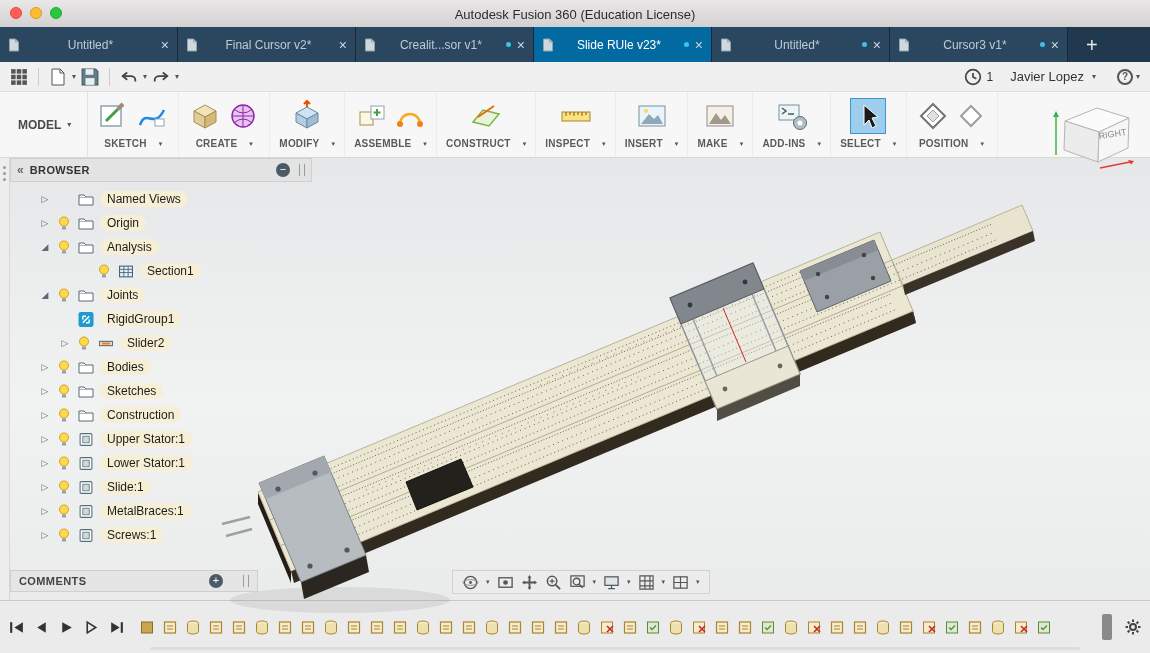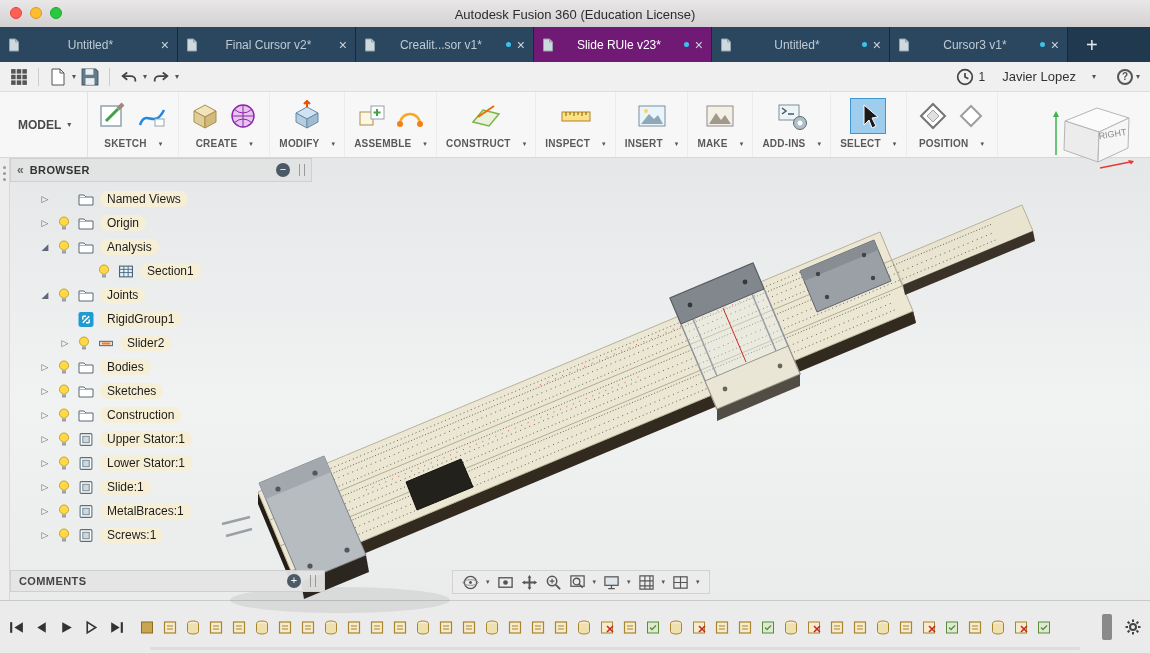--- a/index.html
+++ b/index.html
@@ -17,37 +17,37 @@
 .tl.yellow{background:#febc2e;border:1px solid #d89c23}
 .tl.green{background:#28c840;border:1px solid #1da92f}
 .wtitle{flex:1;text-align:center;font-size:13px;color:#2c2c2c}
 
 
 .tabbar{position:absolute;top:27px;left:0;right:0;height:35px;background:#20394f;
   display:flex;align-items:stretch}
 .tabs{display:flex;}
 .tab{width:178px;display:flex;align-items:center;gap:6px;padding:0 8px;
   background:#2b475f;border-right:1px solid #16293a;color:#bfcad4;font-size:12px}
-.tab.active{background:#701a75;color:#fff}
+.tab.active{background:#0369a1;color:#fff}
 .tlabel{flex:1;white-space:nowrap;overflow:hidden;text-overflow:ellipsis;text-align:center}
 .dot{width:5px;height:5px;border-radius:50%;background:#3cc3ea;flex:none}
 .tclose{font-size:14px;color:#cdd6de;flex:none}
 .newtab{margin-left:12px;align-self:center;background:none;border:none;color:#e2e9ef;
   font-size:20px;line-height:20px;padding:0 6px}
 
 
 .quickbar{position:absolute;top:62px;left:0;right:0;height:30px;background:#f0f0f0;
   border-bottom:1px solid #dedede;display:flex;align-items:center;padding:0 10px;gap:5px}
 .qicn{width:18px;height:18px;display:inline-block}
 .qicn svg{width:100%;height:100%;display:block}
 .caret{font-size:8px;color:#555;line-height:1}
 .vsep{width:1px;height:18px;background:#ccc;margin:0 5px}
 .spacer{flex:1}
 .notif{font-size:12px;color:#333;margin-right:12px}
-.user{font-size:13px;color:#333;display:flex;align-items:center;gap:16px;margin-right:16px}
+.user{font-size:13px;color:#333;display:flex;align-items:center;gap:8px;margin-right:16px}
 .help{display:flex;align-items:center;gap:3px}
 .helpc{width:16px;height:16px;border:2px solid #555;border-radius:50%;font-size:10px;
   color:#555;display:flex;align-items:center;justify-content:center;font-weight:bold}
 
 
 .ribbon{position:absolute;top:92px;left:0;right:0;height:66px;background:#f7f7f7;
   border-bottom:1px solid #d8d8d8;display:flex;align-items:stretch;padding-left:2px}
 .workspace{display:flex;align-items:center;gap:6px;font-weight:bold;font-size:12px;
   color:#4a4a4a;padding:0 16px;border-right:1px solid #e2e2e2}
 .rgroups{display:flex}
@@ -84,23 +84,23 @@
 .brow{height:24px;display:flex;align-items:center;gap:6px}
 .arrow{width:14px;font-size:9px;color:#5d6a75;text-align:center;flex:none}
 .bulbslot{width:14px;height:15px;flex:none}
 .bulbslot svg{width:12px;height:15px;display:block}
 .bicon{width:16px;height:15px;flex:none}
 .bicon svg{width:100%;height:100%;display:block}
 .blabel{background:#f6efd5;padding:1px 7px;font-size:12px;color:#1c1c1c;border-radius:8px;
   white-space:nowrap}
 
 
-.comments-bar{position:absolute;left:10px;bottom:61px;width:315px;height:22px;
+.comments-bar{position:absolute;left:10px;bottom:61px;width:248px;height:22px;
   background:rgba(229,229,229,.95);border:1px solid #cfcfcf;display:flex;align-items:center;
-  padding:0 8px;gap:6px;z-index:5}
+  padding:0 8px;gap:17px;z-index:5}
 .ctitle{flex:1;font-size:11px;font-weight:bold;color:#444;letter-spacing:.4px}
 .navbar{position:absolute;left:452px;bottom:59px;height:24px;display:flex;align-items:center;
   gap:7px;background:rgba(236,236,236,.92);border:1px solid #d2d2d2;padding:0 9px;z-index:5}
 .navbtn{width:17px;height:17px;display:inline-block}
 .navbtn svg{width:100%;height:100%;display:block}
 .ncaret{font-size:7px;color:#555}
 
 
 .viewcube{position:absolute;top:95px;right:10px;width:95px;height:82px;z-index:6}
 .viewcube svg{width:100%;height:100%;display:block}

